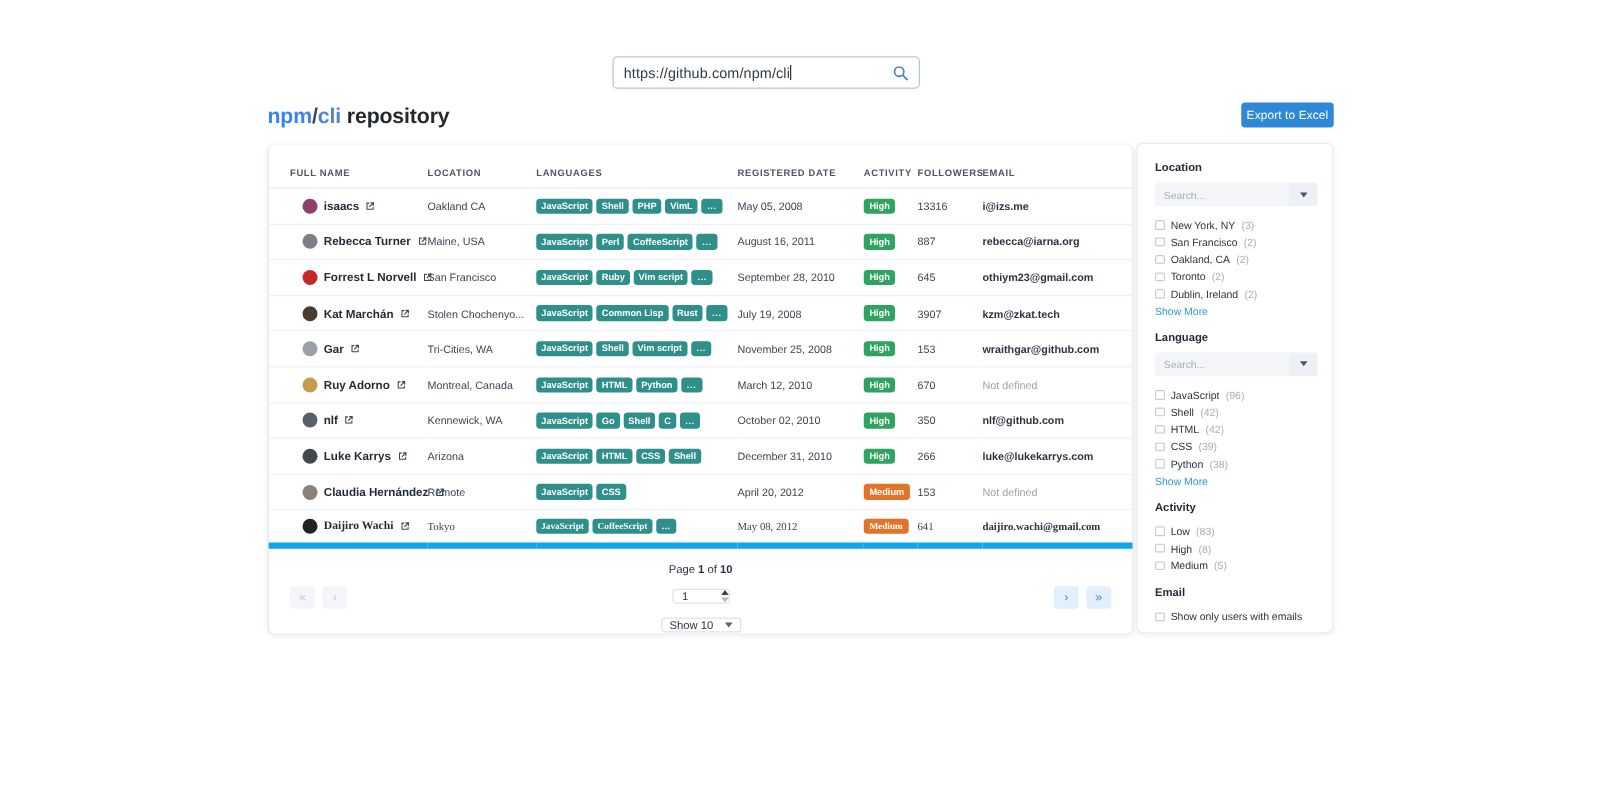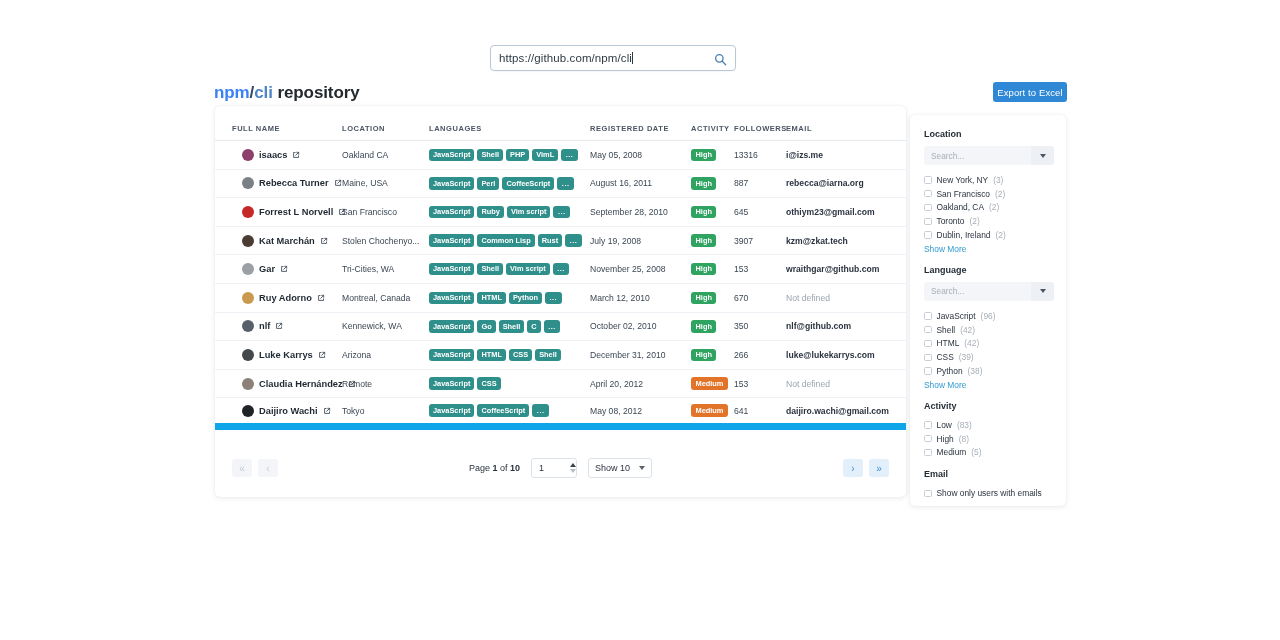--- a/index.html
+++ b/index.html
@@ -55,21 +55,21 @@
     border: none; border-radius: 3px;
     color: #fff; font-size: 9.5px; font-weight: normal;
     font-family: "Liberation Sans", sans-serif;
     cursor: pointer;
     display: flex; align-items: center; justify-content: center;
     letter-spacing: .1px;
   }
 
   
   .table-card {
-    position: absolute; left: 215px; top: 106px;
+    position: absolute; left: 215px; top: 116px;
     width: 691px; height: 391px;
     background: #fff; border-radius: 5px;
     box-shadow: 0 1px 5px rgba(20,40,70,.10), 0 0 1px rgba(20,40,70,.10);
   }
   .filters-card {
     position: absolute; left: 910px; top: 115px;
     width: 156px; height: 391px;
     background: #fff; border-radius: 5px;
     box-shadow: 0 1px 5px rgba(20,40,70,.10), 0 0 1px rgba(20,40,70,.10);
     padding: 14px 12px 0 14px;
@@ -84,21 +84,21 @@
     border-bottom: 1px solid #e6ebf0;
     text-transform: uppercase;
   }
   .grid thead th:first-child { padding-left: 17px; }
   .grid tbody td {
     font-size: 9.3px; color: #2b3440;
     padding: 0; height: 28.6px;
     border-bottom: 1px solid #eef1f5;
     vertical-align: middle;
   }
-  .grid tbody tr:last-child td { border-bottom: 7px solid #0ea5e9; }
+  .grid tbody tr:last-child td { border-bottom: 5px solid #0ea5e9; font-family: Liberation Serif, serif; }
   .grid td:first-child { padding-left: 17px; }
 
   .col-name { width: 127px; }
   .col-loc  { width: 87px; }
   .col-lang { width: 161px; }
   .col-date { width: 101px; }
   .col-act  { width: 43px; }
   .col-fol  { width: 52px; }
   .col-mail { width: 120px; }
 
@@ -150,20 +150,21 @@
     font-family: "Liberation Sans", sans-serif;
   }
   .pg-btn.dis { background: #f3f5f8; color: #c2cad3; cursor: default; }
   .pg-btn.act { background: #e3f0fb; color: #3b8fd6; }
   .pg-left { display: flex; gap: 6px; }
   .pg-right { display: flex; gap: 6px; margin-left: auto; }
   .pg-mid {
     position: absolute; left: 0; right: 0; top: 0; bottom: 0;
     display: flex; align-items: center; justify-content: center; gap: 11px;
     pointer-events: none;
+    flex-direction: column;
   }
   .pg-mid > * { pointer-events: auto; }
   .pg-label { font-size: 9px; color: #2b3440; }
   .pg-label b { font-weight: bold; }
   .pg-input-wrap {
     width: 46px; height: 20px; border: 1px solid #dde3ea; border-radius: 3px;
     display: flex; align-items: center; background: #fff;
   }
   .pg-input {
     border: none; outline: none; width: 100%; height: 100%;

